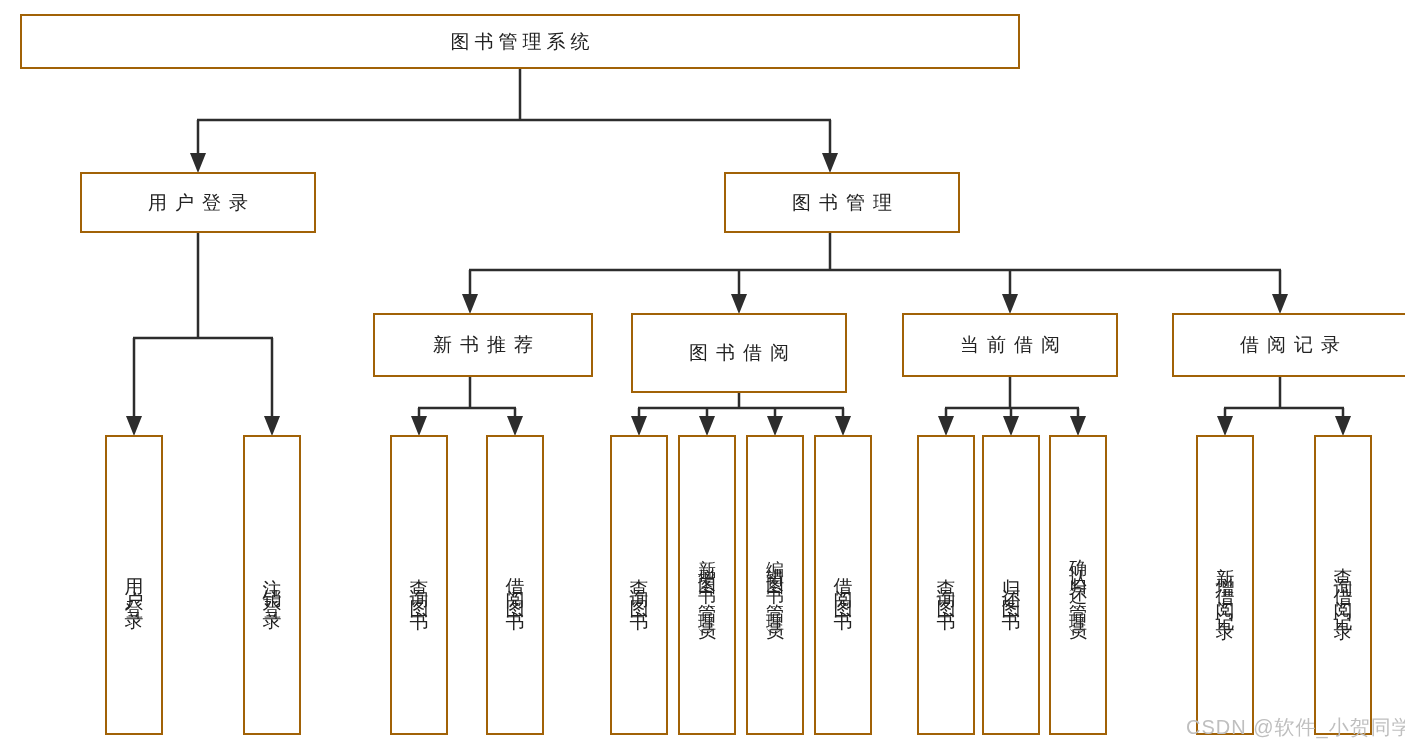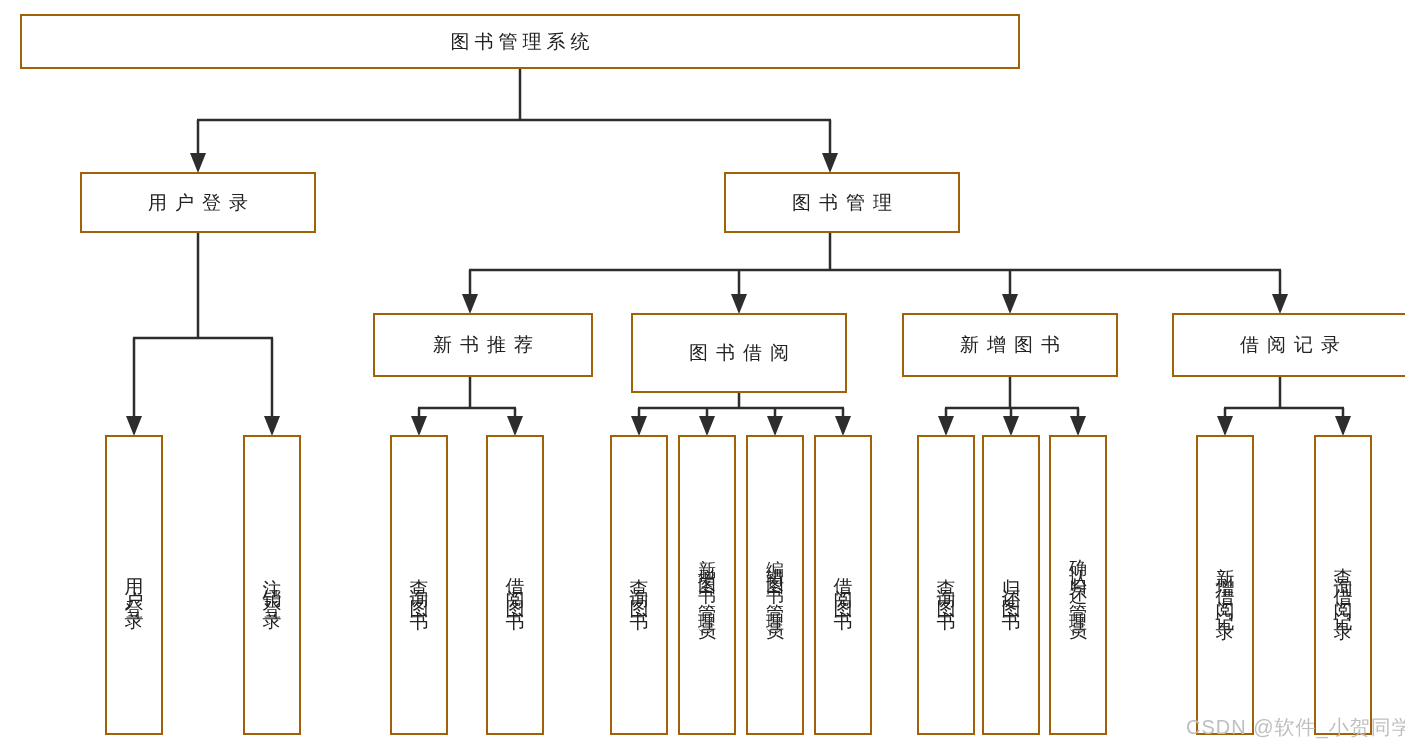--- a/index.html
+++ b/index.html
@@ -127,21 +127,21 @@
     <span class="hlabel">图书管理</span>
   </div>
 
   <div class="box b-l3a">
     <span class="hlabel">新书推荐</span>
   </div>
   <div class="box b-l3b">
     <span class="hlabel">图书借阅</span>
   </div>
   <div class="box b-l3c">
-    <span class="hlabel">新增图书</span>
+    <span class="hlabel">当前借阅</span>
   </div>
   <div class="box b-l3d">
     <span class="hlabel">借阅记录</span>
   </div>
 
   <div class="box leaf f-a1">用户登录</div>
   <div class="box leaf f-a2">注销登录</div>
 
   <div class="box leaf f-b1">查询图书</div>
   <div class="box leaf f-b2">借阅图书</div>

